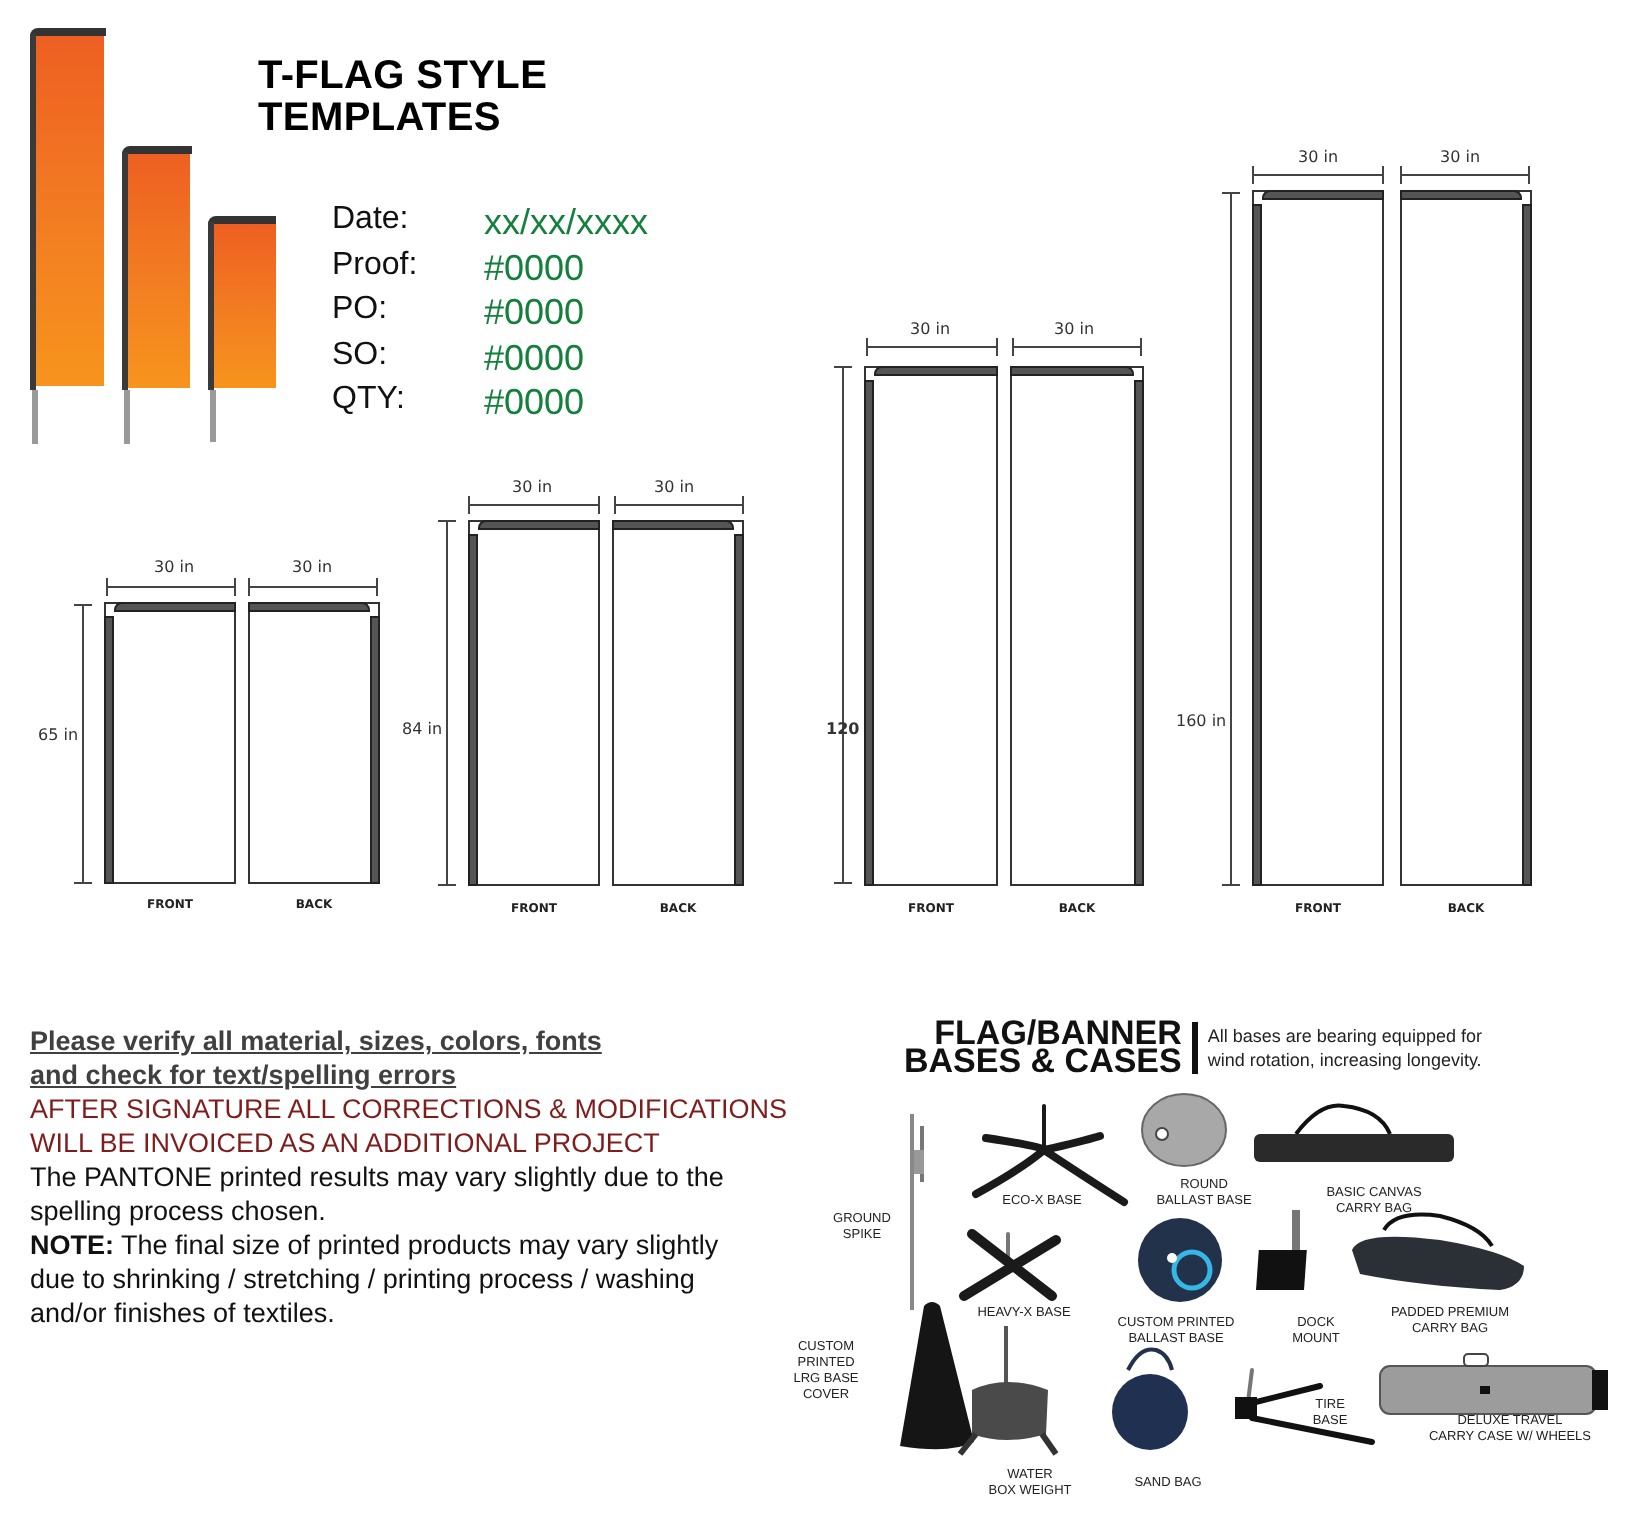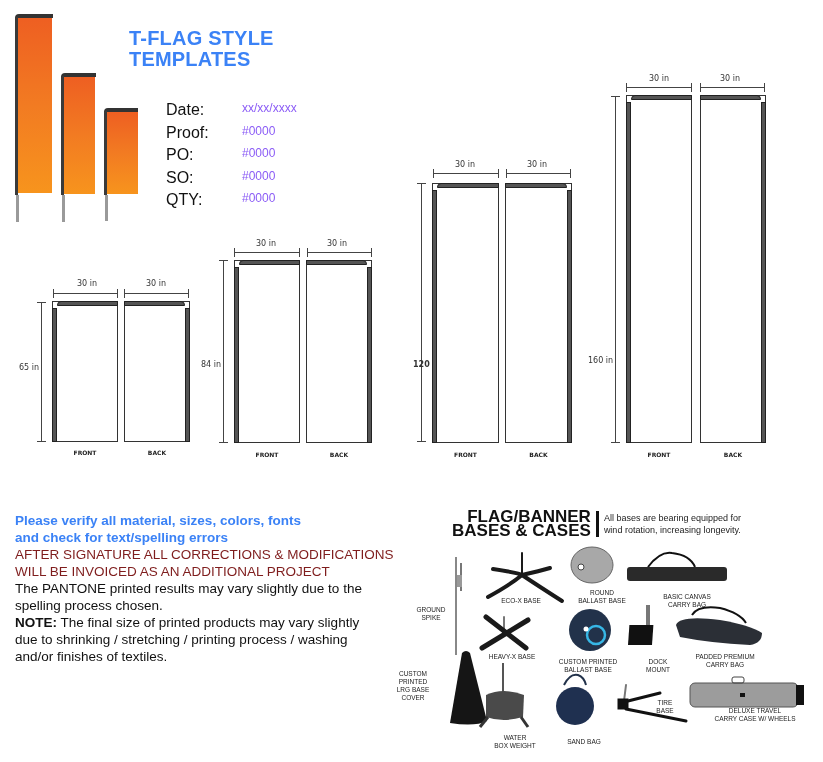--- a/index.html
+++ b/index.html
@@ -6,45 +6,45 @@
   body { width:823px; height:762px; position:relative; overflow:hidden; font-family:"Liberation Sans", sans-serif; color:#111; }
   .abs { position:absolute; }
 
   
   .hflag { position:absolute; }
   .hflag .fabric { position:absolute; background:linear-gradient(180deg,#ee5f22 0%,#f27b22 50%,#f7941d 100%); }
   .hflag .pole { position:absolute; width:3px; background:#3a3a3a; }
   .hflag .top { position:absolute; height:4px; background:#333; border-top-left-radius:5px; }
   .hflag .stake { position:absolute; width:3px; background:#9a9a9a; }
 
-  .title { font-weight:bold; font-size:20px; line-height:21px; color:#3b82f6; letter-spacing:0.2px; }
+  .title { font-weight:bold; font-size:20px; line-height:21px; color:#000000; letter-spacing:0.2px; }
 
   .info-label { font-weight:normal; font-size:16px; color:#111; }
-  .info-value { font-size:12px; color:#8b5cf6; }
+  .info-value { font-size:18px; color:#15803d; }
 
   
   .dim-label { font-family:"DejaVu Sans", sans-serif; font-size:8px; color:#333; }
   .dimline-h { position:absolute; height:1px; background:#444; }
   .dimline-h::before, .dimline-h::after { content:""; position:absolute; top:-4px; width:1px; height:9px; background:#444; }
   .dimline-h::before { left:0; } .dimline-h::after { right:0; }
   .dimline-v { position:absolute; width:1px; background:#444; }
   .dimline-v::before, .dimline-v::after { content:""; position:absolute; left:-4px; width:9px; height:1px; background:#444; }
   .dimline-v::before { top:0; } .dimline-v::after { bottom:0; }
   .panel { position:absolute; border:1px solid #333; background:#fff; box-sizing:border-box; }
   .panel .pole { position:absolute; top:6px; bottom:-1px; width:5px; background:#555; border:1px solid #222; box-sizing:border-box; }
   .panel .topbar { position:absolute; top:-1px; height:5px; background:#555; border:1px solid #222; box-sizing:border-box; }
   .panel.front .pole { left:-1px; }
   .panel.front .topbar { left:4px; right:-1px; border-top-left-radius:4px; }
   .panel.back .pole { right:-1px; }
   .panel.back .topbar { left:-1px; right:4px; border-top-right-radius:4px; }
   .side-label { font-family:"DejaVu Sans", sans-serif; font-size:6px; font-weight:bold; color:#222; position:absolute; text-align:center; }
 
   
   .note { font-size:13.5px; line-height:17px; }
-  .note-bold { font-weight:bold; color:#3b82f6; }
+  .note-bold { font-weight:bold; color:#404040;text-decoration:underline; }
   .note-red { color:#7f1d1d; }
   .note-normal { color:#111; }
 
   
   .bases-title { font-weight:bold; font-size:17px; line-height:14px; color:#111; text-align:right; }
   .bases-sep { width:3px; height:26px; background:#111; }
   .bases-desc { font-size:9px; line-height:12px; color:#222; }
   .pl { font-size:6.5px; line-height:8px; color:#222; text-align:center; position:absolute; }
 </style>
 </head>

